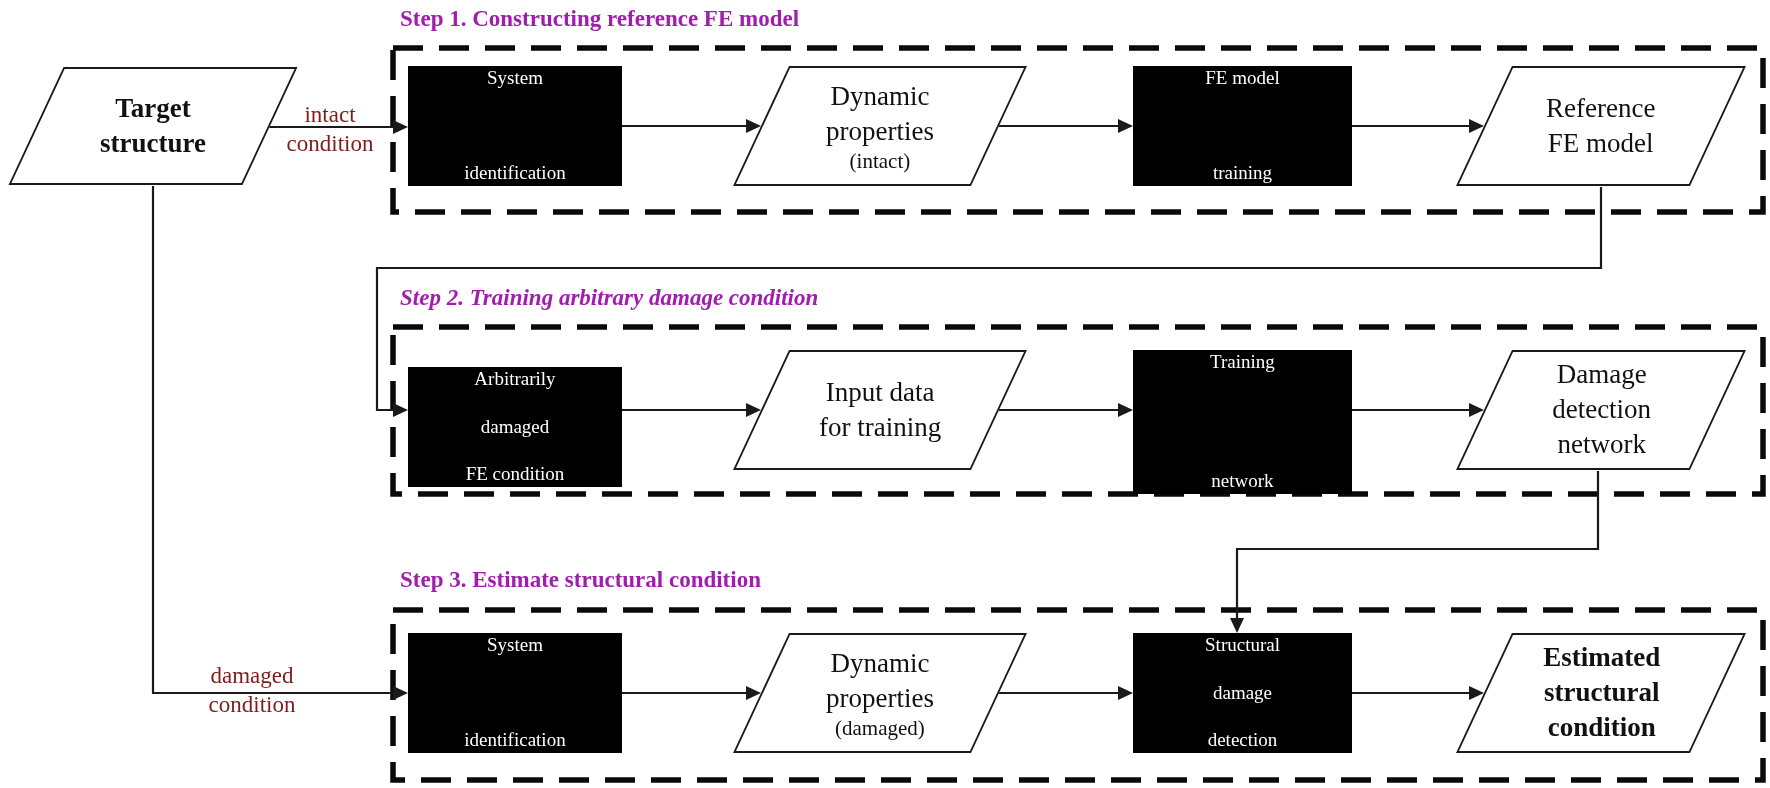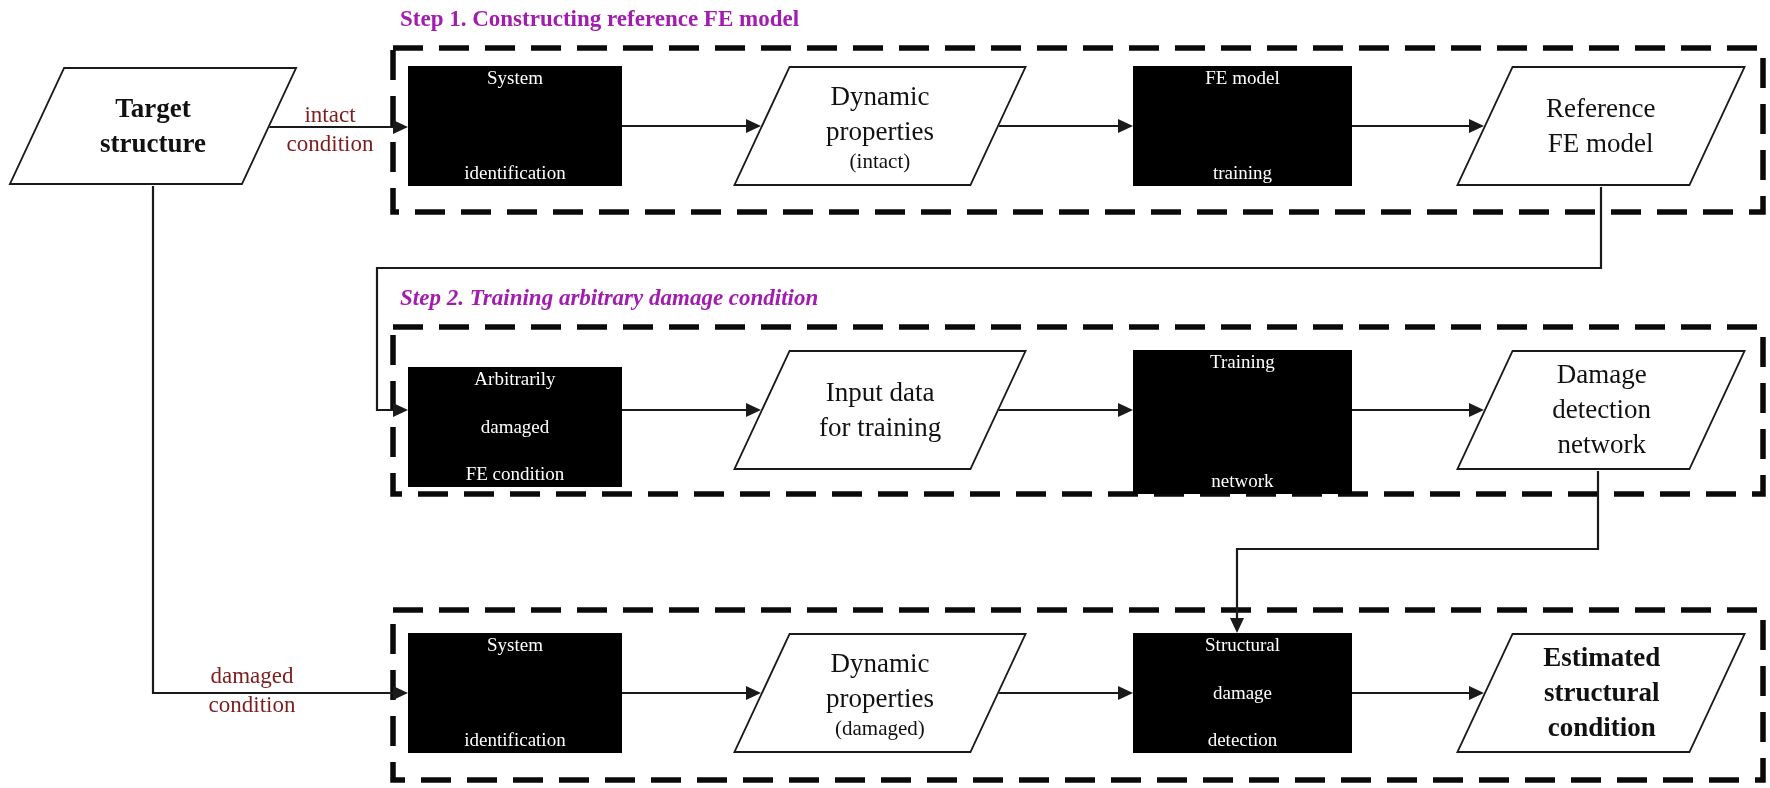--- a/index.html
+++ b/index.html
@@ -118,20 +118,21 @@
     <div>intact</div>
     <div>condition</div>
   </div>
   <div id="lbl-damaged" class="edge-label">
     <div>damaged</div>
     <div>condition</div>
   </div>
 
   <div id="title-s1" class="step-title">Step 1. Constructing reference FE model</div>
   <div id="title-s2" class="step-title">Step 2. Training arbitrary damage condition</div>
+  <div id="title-s3" class="step-title">Step 3. Estimate structural condition</div>
 
   <div id="n-s1-0" class="node process">
     <div>System</div>
     <div>identification</div>
   </div>
   <div id="n-s1-1" class="node para">
     <div class="para-inner">
       <div>Dynamic</div>
       <div>properties</div>
       <div class="sub">(intact)</div>

